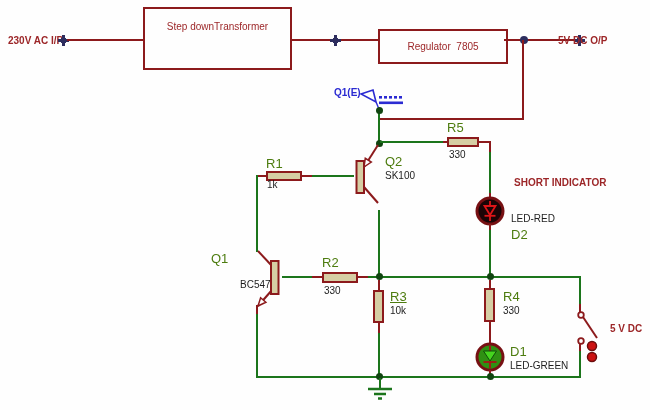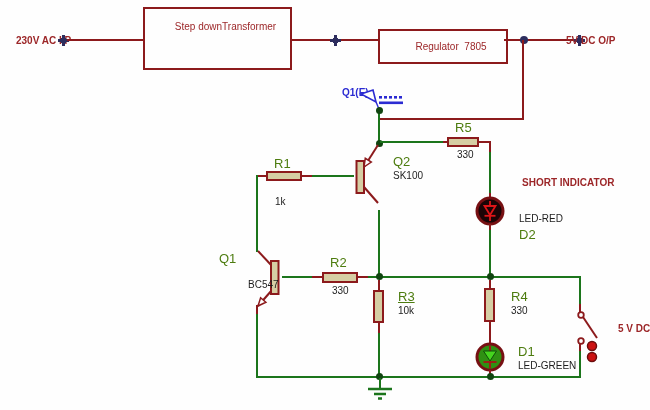--- a/index.html
+++ b/index.html
@@ -1,20 +1,20 @@
 <!DOCTYPE html>
 <html><head>
 <meta charset="utf-8">
 <style>
   html,body{margin:0;padding:0;background:#ffffff;}
   #canvas{
     position:relative;width:650px;height:410px;background:#fefefe;
     font-family:"Liberation Sans",sans-serif;overflow:hidden;
   }
-  .txt{position:absolute;white-space:pre;line-height:1;padding-left:8px;}
+  .txt{position:absolute;white-space:pre;line-height:1;}
   .lbl-red{font-size:10px;font-weight:700;color:#9c2628;}
   .box-txt{font-size:10px;font-weight:400;color:#9c2628;}
   .ref{font-size:13px;font-weight:400;color:#4d7c0f;}
   .val{font-size:10px;font-weight:400;color:#1d1d1d;}
   .probe-lbl{font-size:10px;font-weight:700;color:#2b2bd2;}
   .wire{position:absolute;}
   .wr{background:#8c1a1c;}
   .wg{background:#1c751c;}
   .wh{height:2px;}
   .wv{width:2px;}
@@ -116,21 +116,21 @@
     <line x1="364" y1="187" x2="378" y2="203" stroke="#8c1a1c" stroke-width="2"></line>
     <rect x="356.5" y="161" width="7.5" height="32" fill="#d6cea4" stroke="#8c1a1c" stroke-width="2"></rect>
   </svg>
   <div class="txt ref" style="left:385px;top:155px;">Q2</div>
   <div class="txt val" style="left:385px;top:171px;">SK100</div>
 
   <div class="wire wg wh" style="left:312px;top:175px;width:42px;"></div>
   <div class="wire wr wh" style="left:302px;top:175px;width:10px;"></div>
   <div class="res-h" style="left:266px;top:171px;width:36px;height:10px;"></div>
   <div class="txt ref" style="left:266px;top:157px;">R1</div>
-  <div class="txt val" style="left:267px;top:197px;">1k</div>
+  <div class="txt val" style="left:267px;top:180px;">1k</div>
   <div class="wire wr wh" style="left:256px;top:175px;width:10px;"></div>
   <div class="wire wg wv" style="left:256px;top:175px;height:77px;"></div>
 
   <div class="wire wg wv" style="left:378px;top:210px;height:68px;"></div>
 
   <svg style="left:250px;top:245px;" width="35" height="70" viewBox="250 245 35 70">
     <line x1="258" y1="251" x2="272" y2="266" stroke="#8c1a1c" stroke-width="2"></line>
     <line x1="272" y1="290" x2="258" y2="306" stroke="#8c1a1c" stroke-width="2"></line>
     <polygon points="258,306 265.9,302.3 260.6,297.7" fill="#ffffff" stroke="#8c1a1c" stroke-width="1.5"></polygon>
     <rect x="271" y="261" width="7.5" height="33" fill="#d6cea4" stroke="#8c1a1c" stroke-width="2"></rect>

